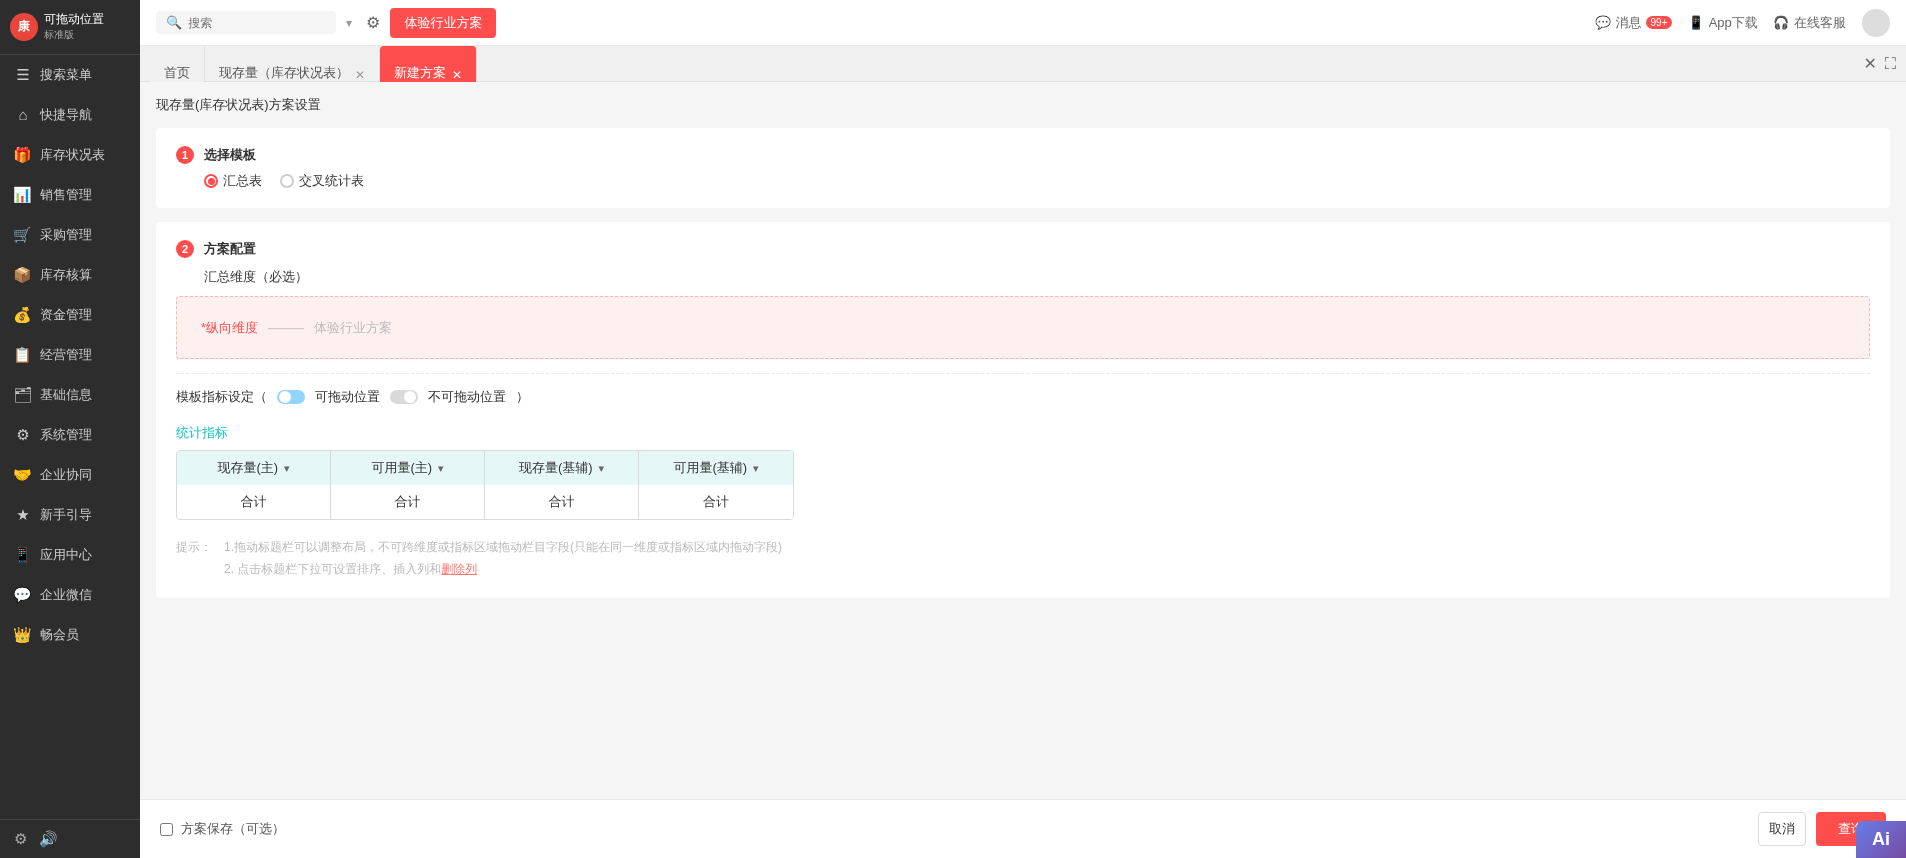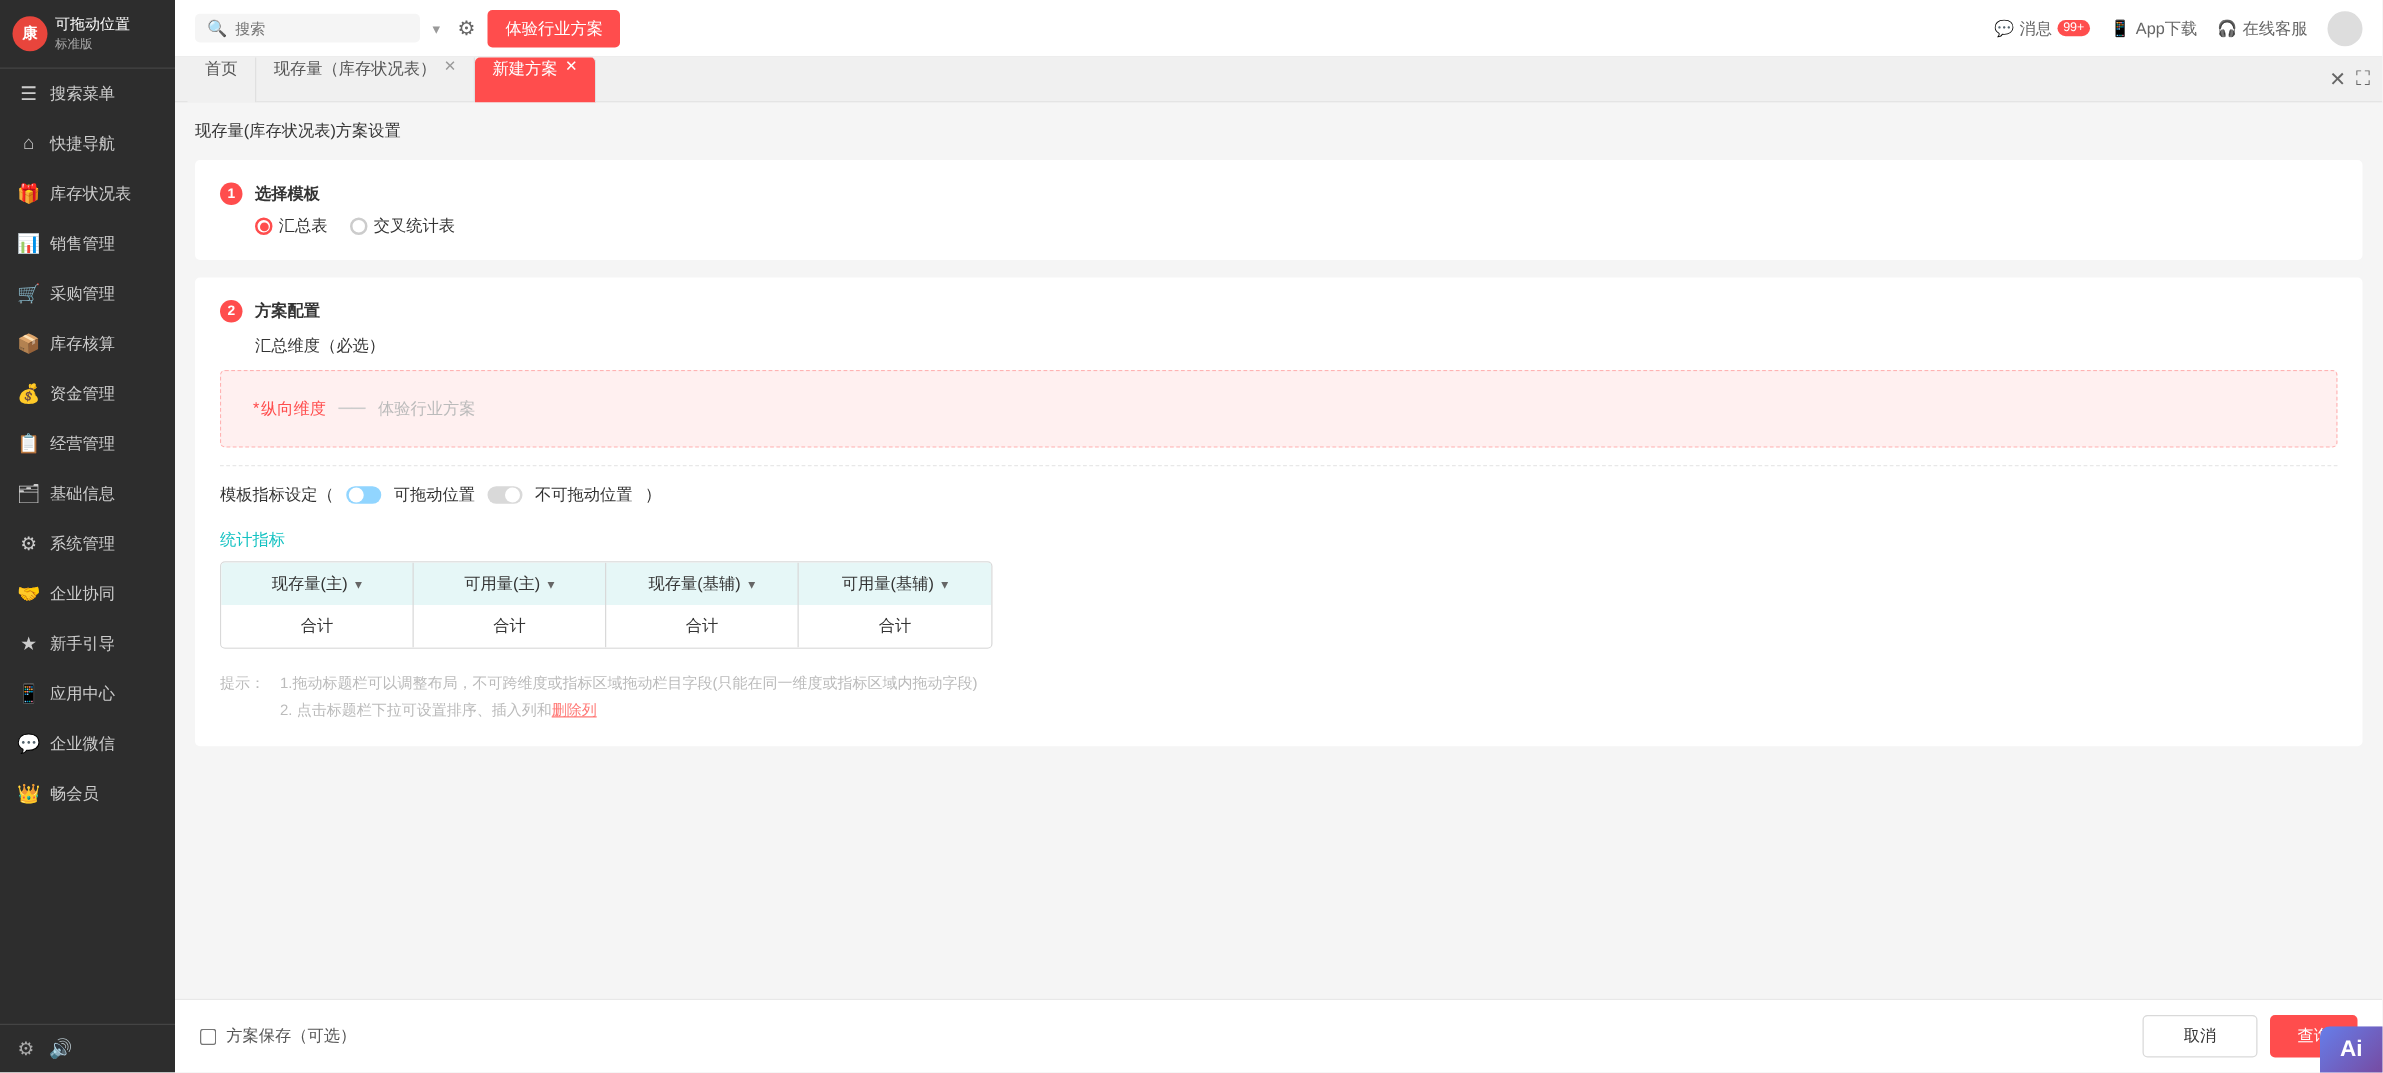--- a/index.html
+++ b/index.html
@@ -118,21 +118,21 @@
       display: flex;
       align-items: center;
       padding: 0 0 0 10px;
       border-bottom: 1px solid #e0e0e0;
       flex-shrink: 0;
       gap: 0;
     }
     .tab {
       height: 36px;
       display: flex;
-      align-items: flex-start;
+      align-items: flex-end;
       padding: 0 14px;
       font-size: 13px;
       cursor: pointer;
       gap: 6px;
       border-right: 1px solid #e0e0e0;
       color: #555;
     }
     .tab-home { background: #f0f0f0; }
     .tab-close { color: #999; font-size: 12px; }
     .tab-active-new {
@@ -222,21 +222,20 @@
 
     .dimension-area {
       background: #fff0f0;
       border: 1px dashed #ffb3b3;
       border-radius: 4px;
       padding: 20px 24px;
       margin: 10px 0;
       display: flex;
       align-items: center;
       gap: 10px;
-      font-family: Liberation Mono, monospace;
     }
     .dimension-area-label {
       color: #ff4d4d; font-size: 13px;
     }
     .dimension-area-dash {
       color: #ccc; font-size: 18px;
     }
     .dimension-area-hint {
       color: #bbb; font-size: 13px;
     }
@@ -326,21 +325,21 @@
       justify-content: space-between;
       flex-shrink: 0;
     }
     .footer-left {
       display: flex; align-items: center; gap: 8px; font-size: 13px; color: #555;
     }
     .footer-right {
       display: flex; gap: 10px;
     }
     .btn-cancel {
-      padding: 7px 32px;
+      padding: 7px 10px;
       border: 1px solid #d9d9d9;
       background: #fff;
       border-radius: 4px;
       font-size: 13px;
       cursor: pointer;
       color: #333;
     }
     .btn-query {
       padding: 7px 22px;
       background: #ff4d4d;

